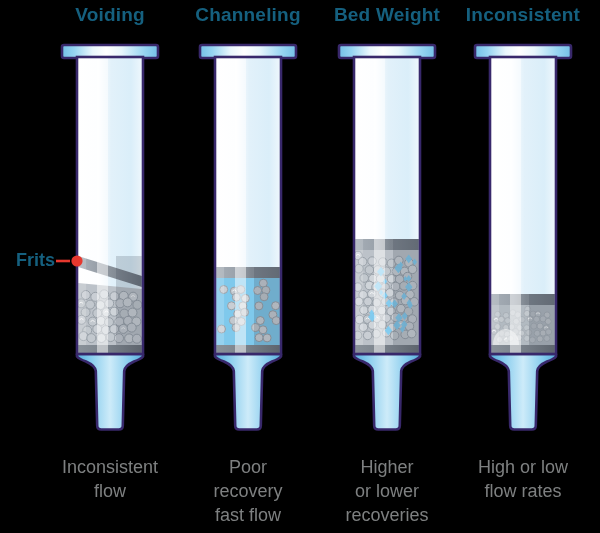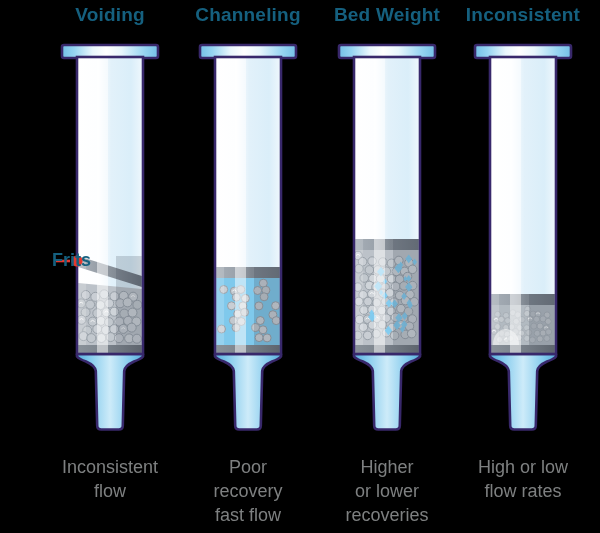--- a/index.html
+++ b/index.html
@@ -379,21 +379,21 @@
     <line x1="56" y1="261" x2="70" y2="261" stroke="#e6382e" stroke-width="2.6"></line>
     <circle cx="77" cy="261" r="5.6" fill="#e6382e"></circle>
   </g>
     </svg>
 
   <div class="col-title" id="title-0" style="left: 35px; color: rgb(21, 96, 127);">Voiding</div>
   <div class="col-title" id="title-1" style="left: 173px; color: rgb(21, 96, 127); text-align: center;">Channeling</div>
   <div class="col-title" id="title-2" style="left: 312px; color: rgb(21, 96, 127);">Bed Weight</div>
   <div class="col-title" id="title-3" style="left: 448px; color: rgb(21, 96, 127);">Inconsistent</div>
 
-  <div id="frits-label" style="color: rgb(21, 96, 127); padding-left: 36px;">Frits</div>
+  <div id="frits-label" style="color: rgb(21, 96, 127);">Frits</div>
 
   <div class="col-caption" id="caption-0" style="left: 35px; color: rgb(126, 128, 129); text-align: center;">Inconsistent
 flow</div>
   <div class="col-caption" id="caption-1" style="left: 173px; color: rgb(126, 128, 129);">Poor
 recovery
 fast flow</div>
   <div class="col-caption" id="caption-3" style="left: 448px; color: rgb(126, 128, 129);">High or low
 flow rates</div>
   <div class="col-caption" id="caption-2" style="left: 312px; color: rgb(126, 128, 129);">Higher
 or lower

